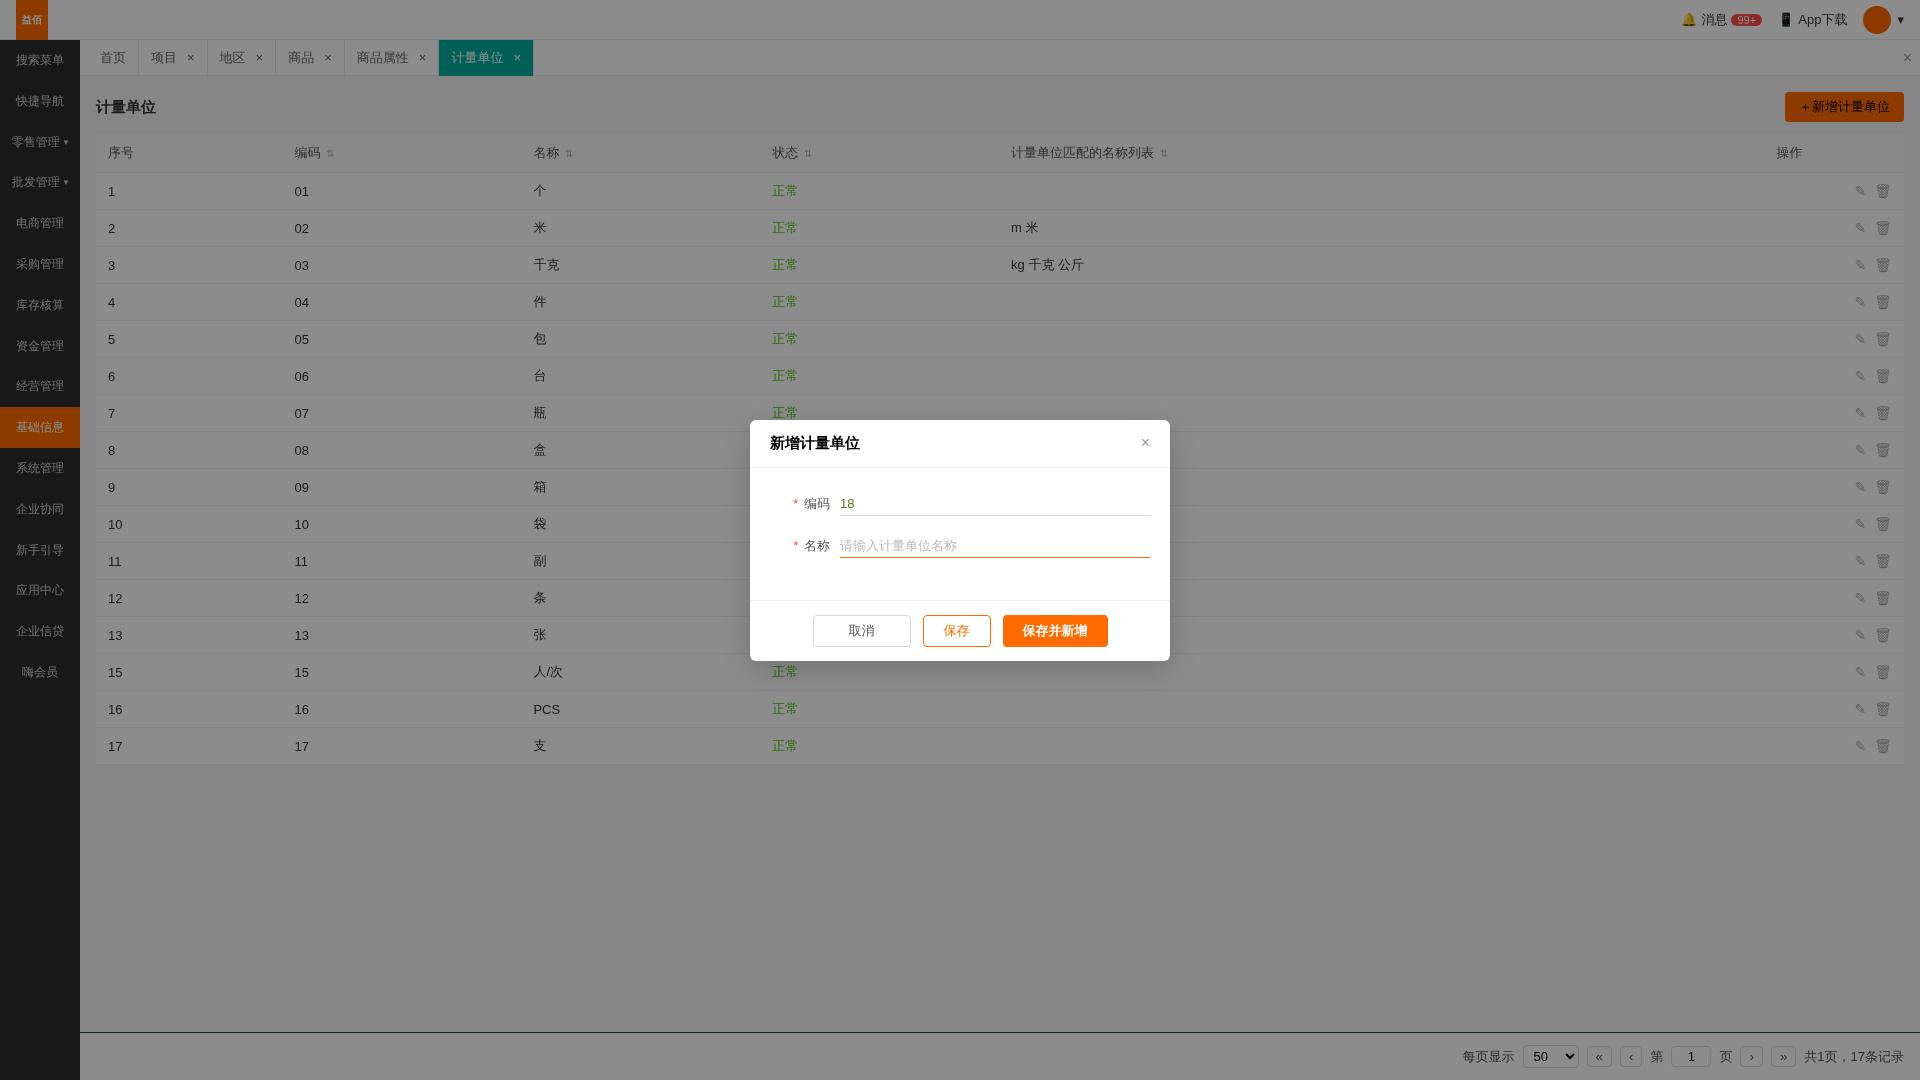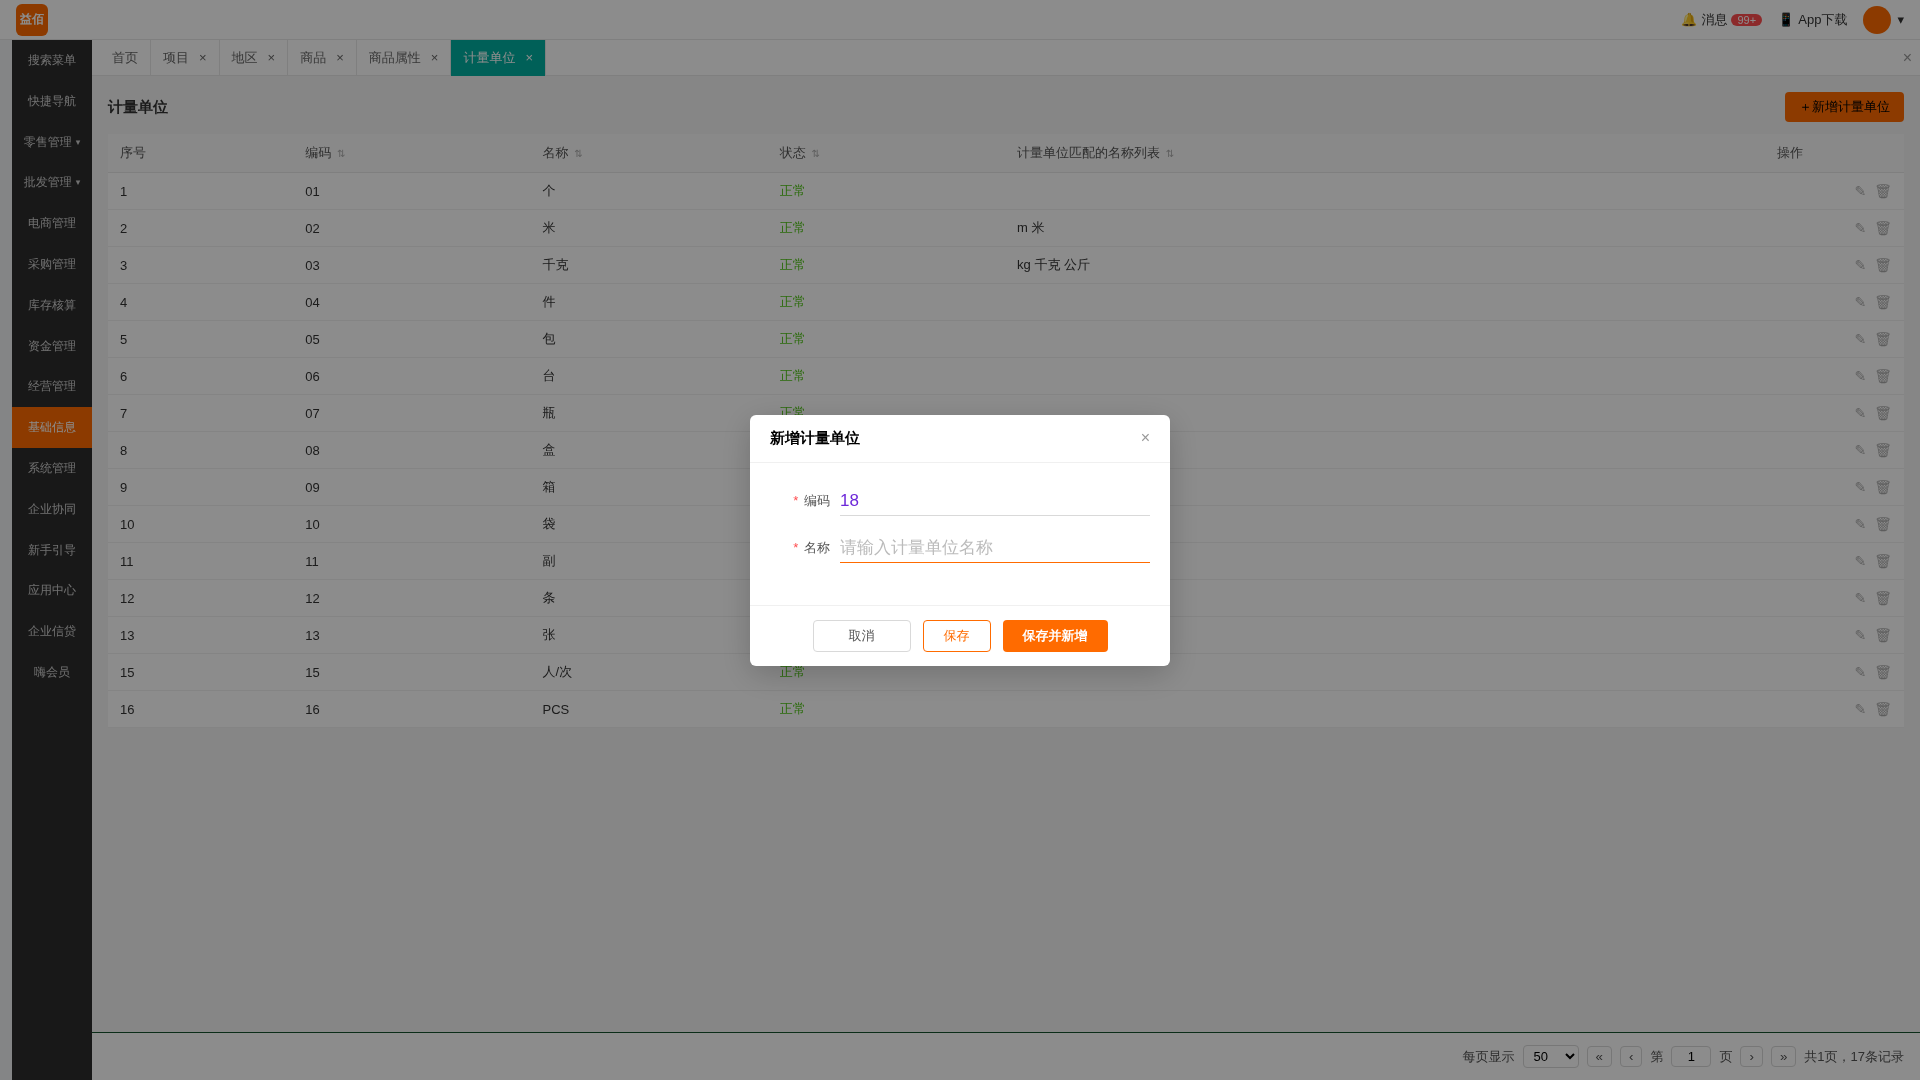--- a/index.html
+++ b/index.html
@@ -13,36 +13,35 @@
       height: 40px;
       background: #fff;
       border-bottom: 1px solid #e8e8e8;
       display: flex;
       align-items: center;
       padding: 0 16px;
       justify-content: space-between;
     }
     .top-bar-left { display: flex; align-items: center; gap: 12px; }
     .logo-area { display: flex; align-items: center; gap: 8px; width: 80px; }
-    .logo-icon { width: 32px; height: 32px; background: #ff6b00; border-radius: 6px; display: flex; align-items: center; justify-content: center; color: #fff; font-weight: bold; font-size: 12px; }
+    .logo-icon { width: 32px; height: 40px; background: #ff6b00; border-radius: 0; display: flex; align-items: center; justify-content: center; color: #fff; font-weight: bold; font-size: 10px; }
     .top-bar-right { display: flex; align-items: center; gap: 16px; }
     .top-badge { background: #ff4d4f; color: #fff; border-radius: 10px; padding: 0 6px; font-size: 11px; }
     .user-avatar { width: 28px; height: 28px; background: #ff6b00; border-radius: 50%; }
 
     
     .main-layout { display: flex; flex: 1; overflow: hidden; }
 
     
     .sidebar {
       width: 80px;
       background: #2d2d2d;
       display: flex;
       flex-direction: column;
       overflow-y: auto;
-      margin-left: 12px;
     }
     .sidebar-item {
       padding: 12px 4px;
       text-align: center;
       color: #ccc;
       cursor: pointer;
       font-size: 12px;
       line-height: 1.4;
     }
     .sidebar-item.active { background: #ff6b00; color: #fff; }
@@ -202,23 +201,23 @@
       font-size: 13px;
       color: #555;
       flex-shrink: 0;
     }
     .form-required { color: #ff4d4f; margin-right: 2px; }
     .form-input {
       flex: 1;
       border: none;
       border-bottom: 1px solid #d9d9d9;
       padding: 4px 0;
-      font-size: 17px;
+      font-size: 13px;
       outline: none;
-      color: #6d28d9;
+      color: #4d7c0f;
     }
     .form-input.focused { border-bottom-color: #ff6b00; }
     .form-input::placeholder { color: #bbb; }
     .modal-footer {
       padding: 14px 20px;
       border-top: 1px solid #f0f0f0;
       display: flex;
       justify-content: center;
       gap: 12px;
     }
@@ -558,20 +557,33 @@
     <td>PCS</td>
     <td><span class="status-normal">正常</span></td>
     <td></td>
     <td style="text-align:right;">
       <div class="actions" style="justify-content:flex-end;">
         <span class="action-icon">✎</span>
         <span class="action-icon">🗑</span>
       </div>
     </td>
   </tr>
+                <tr>
+    <td>17</td>
+    <td>17</td>
+    <td>支</td>
+    <td><span class="status-normal">正常</span></td>
+    <td></td>
+    <td style="text-align:right;">
+      <div class="actions" style="justify-content:flex-end;">
+        <span class="action-icon">✎</span>
+        <span class="action-icon">🗑</span>
+      </div>
+    </td>
+  </tr>
               </tbody>
           </table>
         </div>
       </div>
 
       <div class="pagination-bar">
         <span>每页显示</span>
         <select class="page-size-select">
           <option>50</option>
           <option>10</option>

